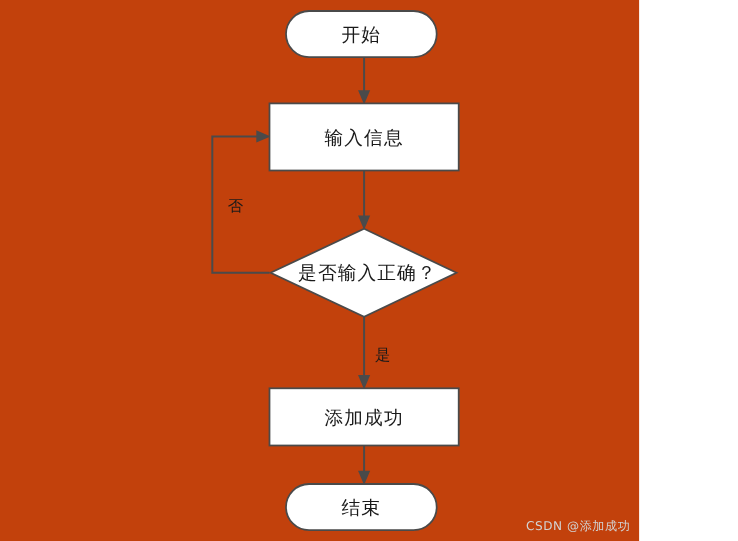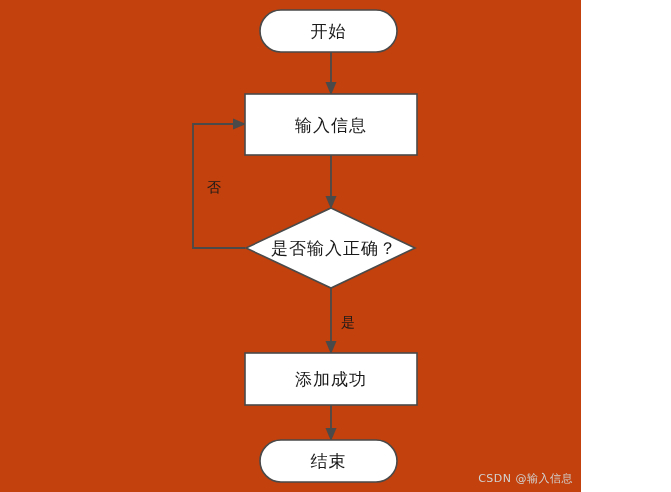--- a/index.html
+++ b/index.html
@@ -117,15 +117,15 @@
       <rect class="shape" x="260" y="440" width="137" height="42" rx="21" ry="21"></rect>
       <text class="node-text" x="328.5" y="467" text-anchor="middle">结束</text>
     </g>
 
     <text class="edge-label" x="207" y="192" text-anchor="start">否</text>
 
     <text class="edge-label" x="341" y="327" text-anchor="start">是</text>
 
   </svg>
 
-  <div class="watermark">CSDN @输入信息</div>
+  <div class="watermark">CSDN @添加成功</div>
 
 </div>
 
 </body></html>

